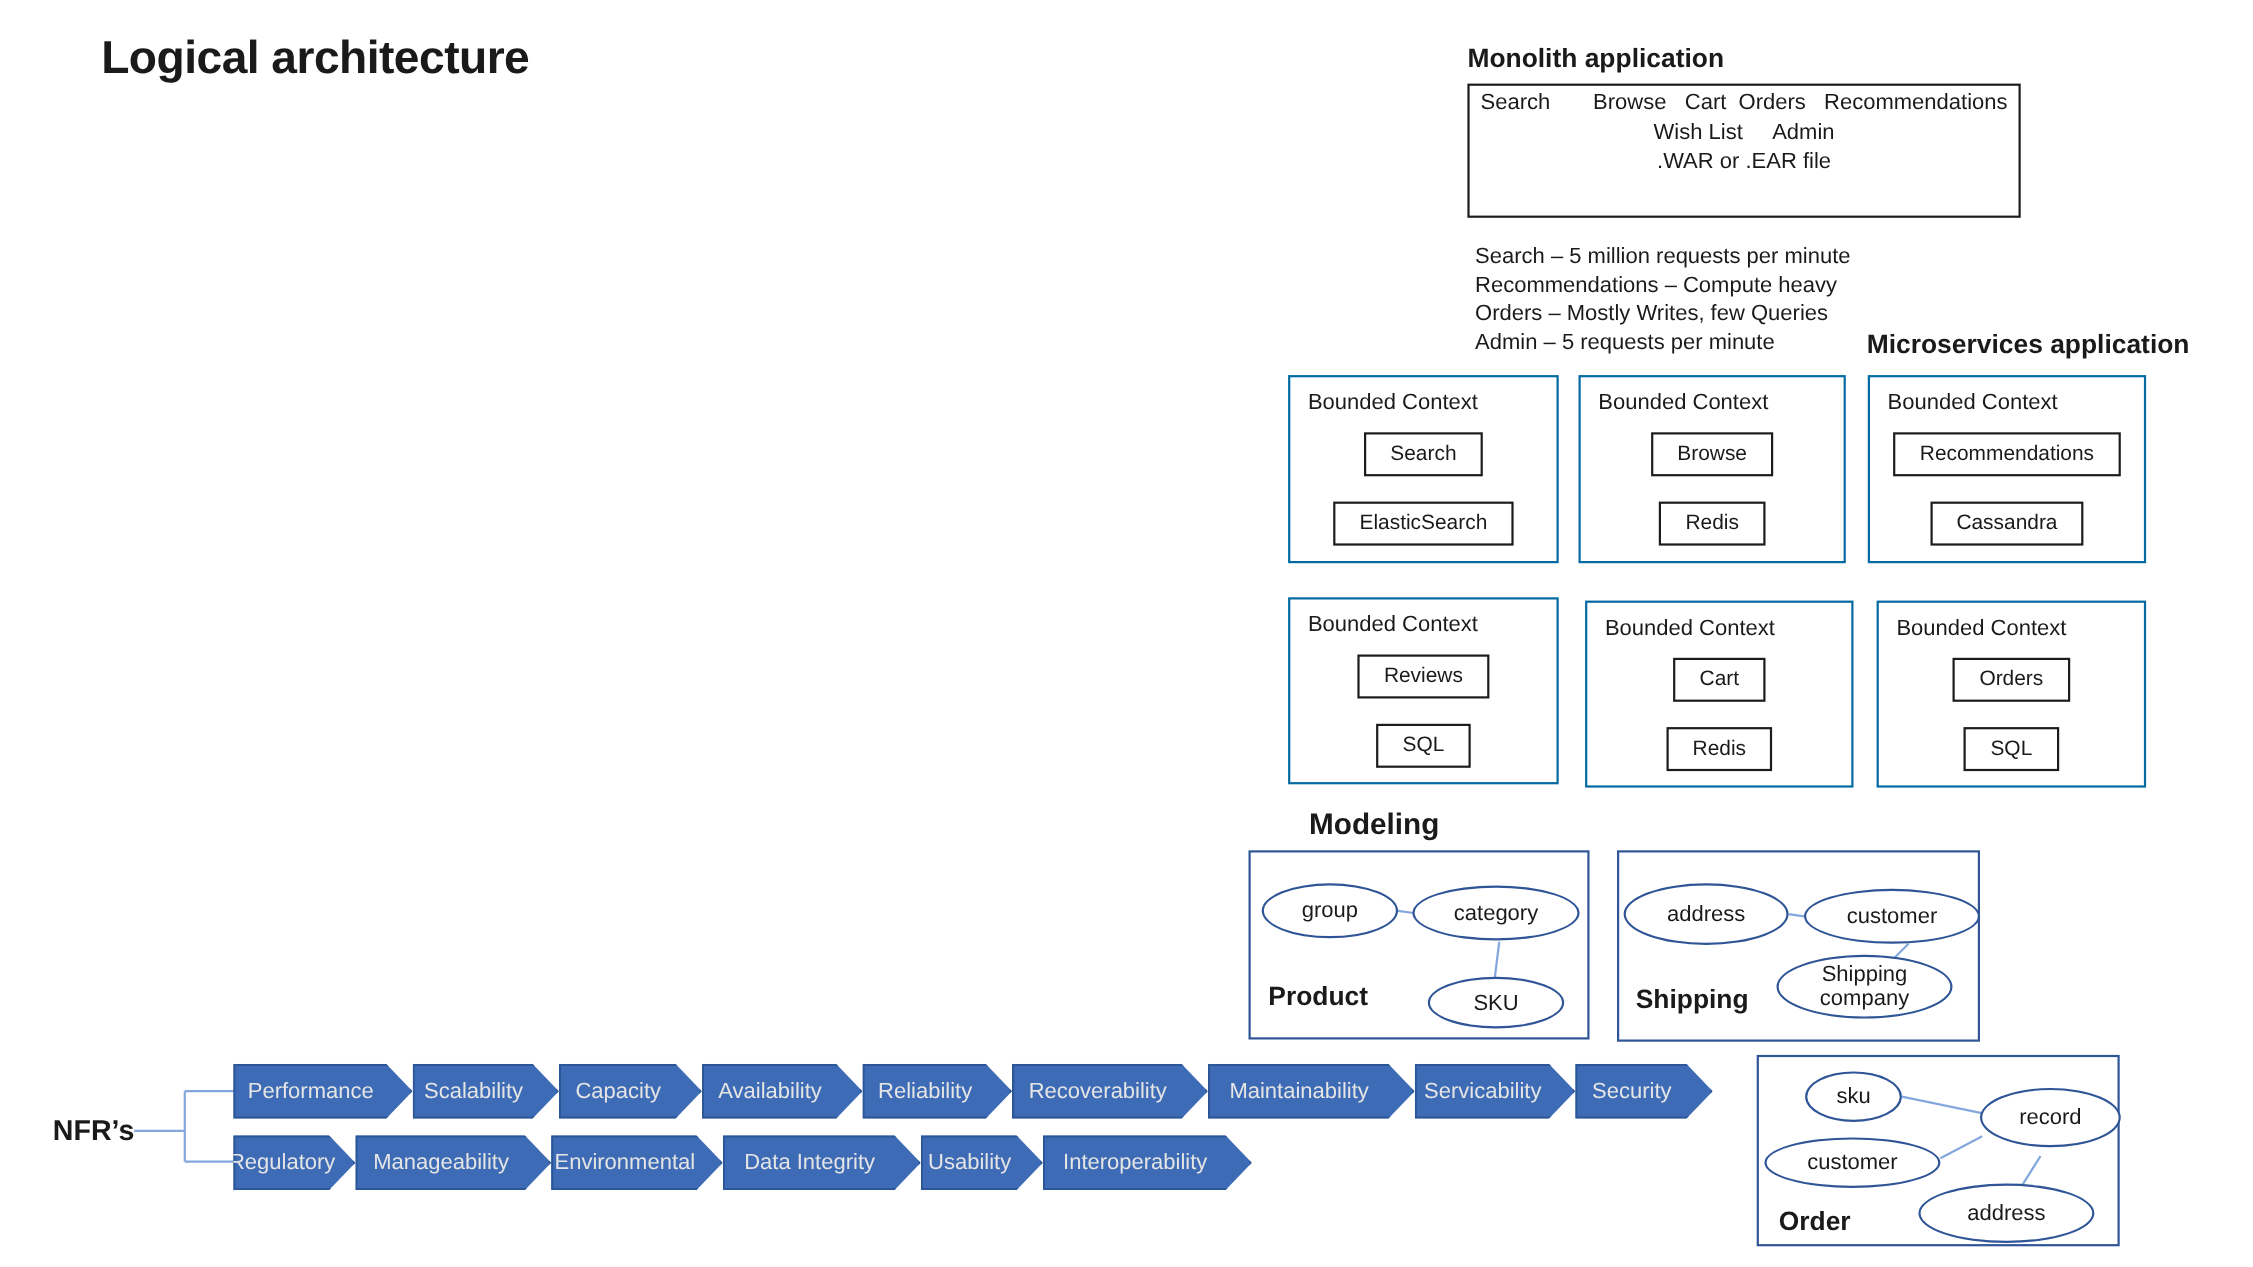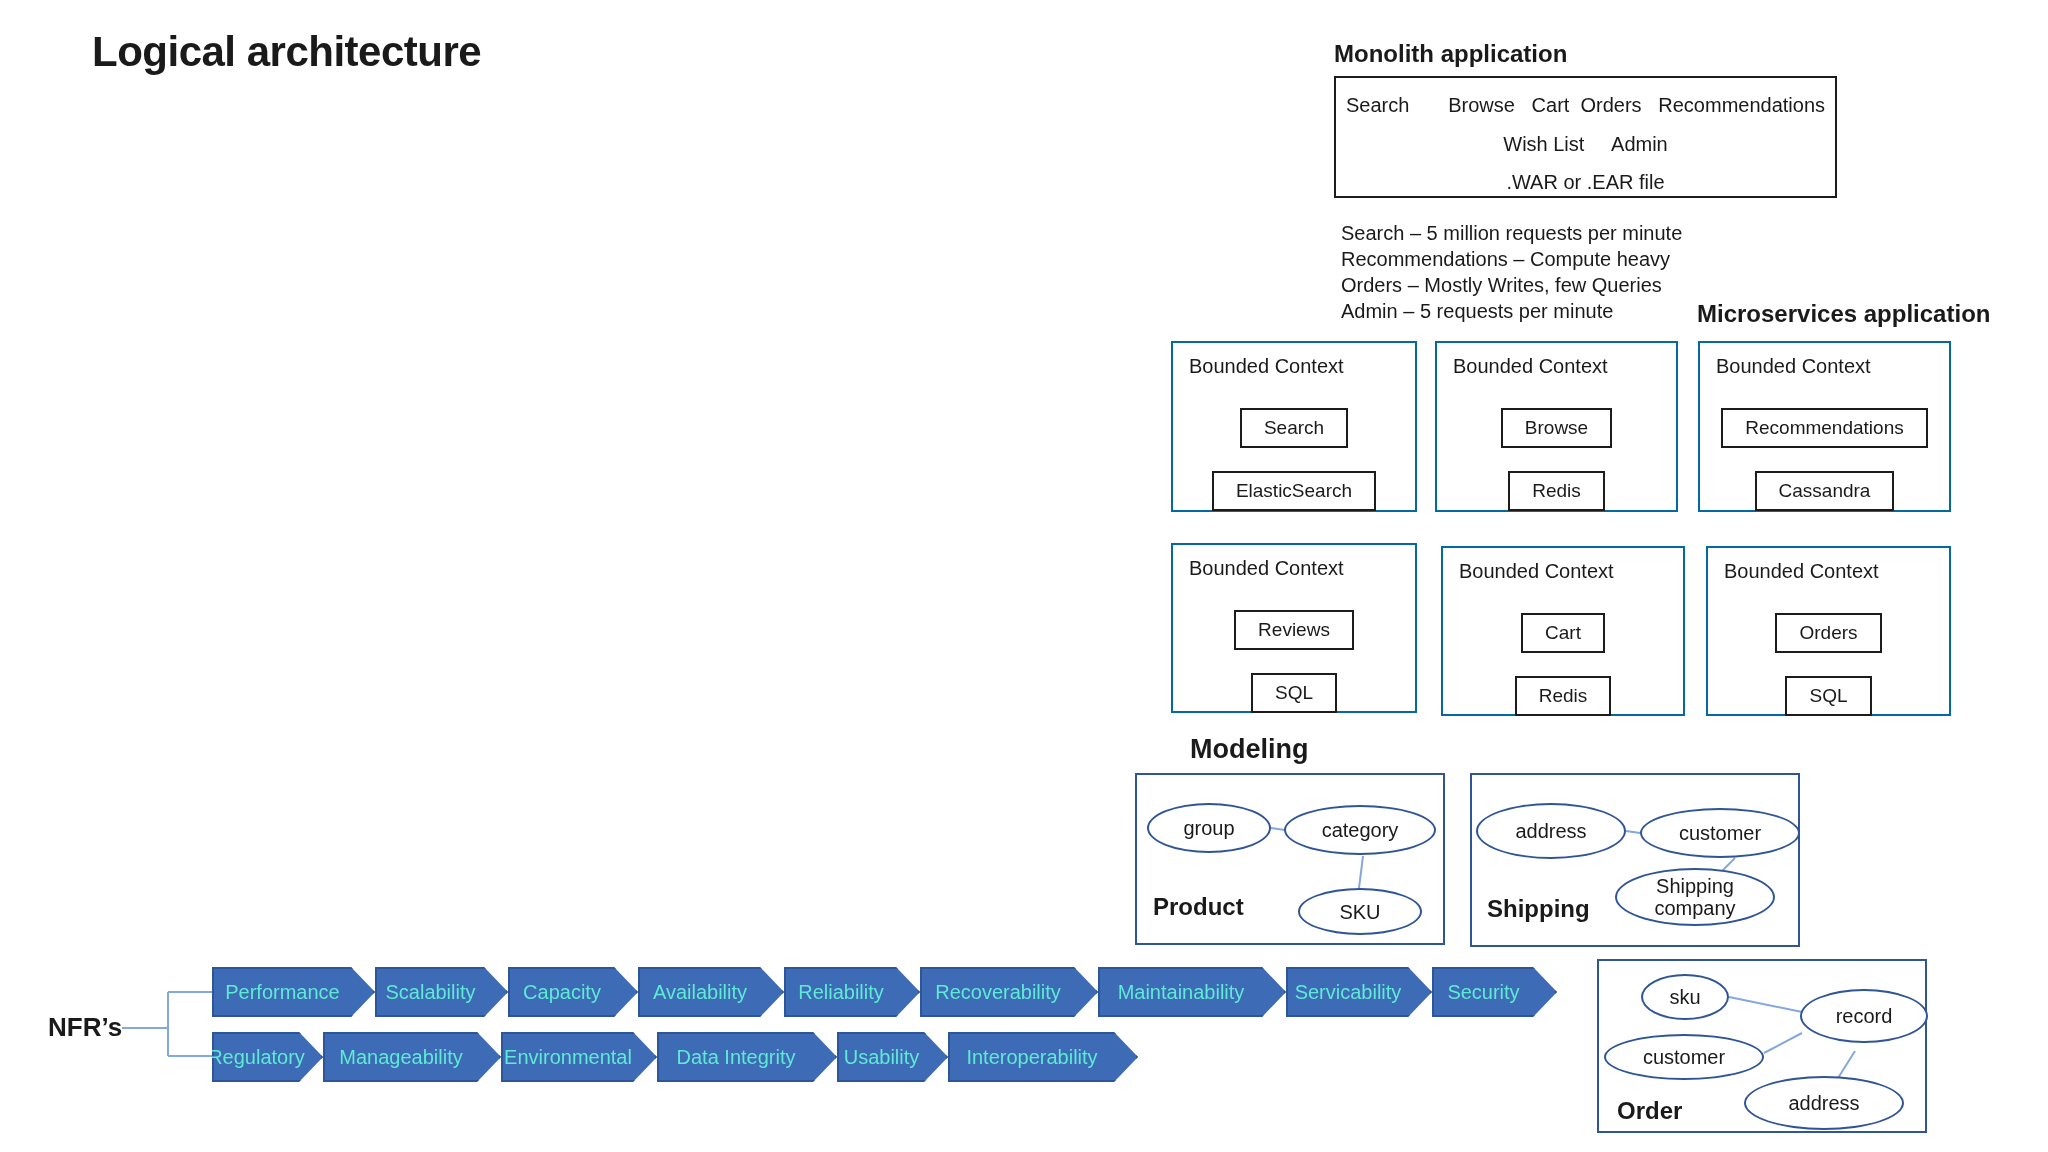--- a/index.html
+++ b/index.html
@@ -8,53 +8,53 @@
   #stage { position:relative; width:2048px; height:1152px; background:#fff; }
 
   .abs { position:absolute; }
 
   
   .page-title { left:92px; top:28px; font-size:42px; font-weight:600; letter-spacing:-0.5px; }
 
   
   .mono-heading { left:1334px; top:40px; font-size:24px; font-weight:bold; }
   .mono-box { left:1334px; top:76px; width:503px; height:122px; border:2px solid #1c1c1c;
-              display:flex; flex-direction:column; justify-content:space-between; align-items:center;
-              padding-top:14px; }
+              display:flex; flex-direction:column; justify-content:flex-start; align-items:center;
+              padding-top:2px; }
   .mono-line { white-space:pre; font-size:20px; line-height:27px; text-align:center; }
 
   
   .notes { left:1341px; top:220px; font-size:20px; line-height:26px; }
 
   .ms-heading { left:1697px; top:300px; font-size:24px; font-weight:bold; }
 
   
   .bc { border:2px solid #0369a1; background:#fff; display:flex; flex-direction:column;
         align-items:center; }
   .bc-title { align-self:flex-start; padding:12px 0 0 16px; font-size:20px; }
   .inner-box { border:2px solid #1c1c1c; background:#fff; padding:7px 22px; font-size:19px;
                text-align:center; }
-  .svc { margin-top:30px; }
+  .svc { margin-top:15px; }
   .store { margin-top:23px; }
 
   
   .modeling-heading { left:1190px; top:734px; font-size:27px; font-weight:bold; }
   .model-box { border:2px solid #2F5597; background:#fff; }
   .model-label { position:absolute; font-size:24px; font-weight:bold; }
   .ent { position:absolute; border:2.5px solid #2F5597; border-radius:50%; background:#fff;
          display:flex; align-items:center; justify-content:center; font-size:20px;
          text-align:center; line-height:22px; }
   .model-svg { position:absolute; left:0; top:0; }
 
   
   .nfr-label { left:48px; top:1012px; font-size:26px; font-weight:bold; }
   .nfr-row { display:flex; }
   .chev { height:50px; background:#3D6BB5; box-shadow:inset 0 0 0 2px #2C5697;
           clip-path:polygon(0 0, calc(100% - 24px) 0, 100% 50%, calc(100% - 24px) 100%, 0 100%);
-          color:#5eead4; font-size:20px; display:flex; align-items:center; justify-content:center;
+          color:#e5e5e5; font-size:20px; display:flex; align-items:center; justify-content:center;
           padding-right:22px; flex:0 0 auto; }
 </style>
 </head>
 <body>
 
 <div id="stage">
 
   <div class="abs page-title">Logical architecture</div>
 
   <div class="abs mono-heading">Monolith application</div>

